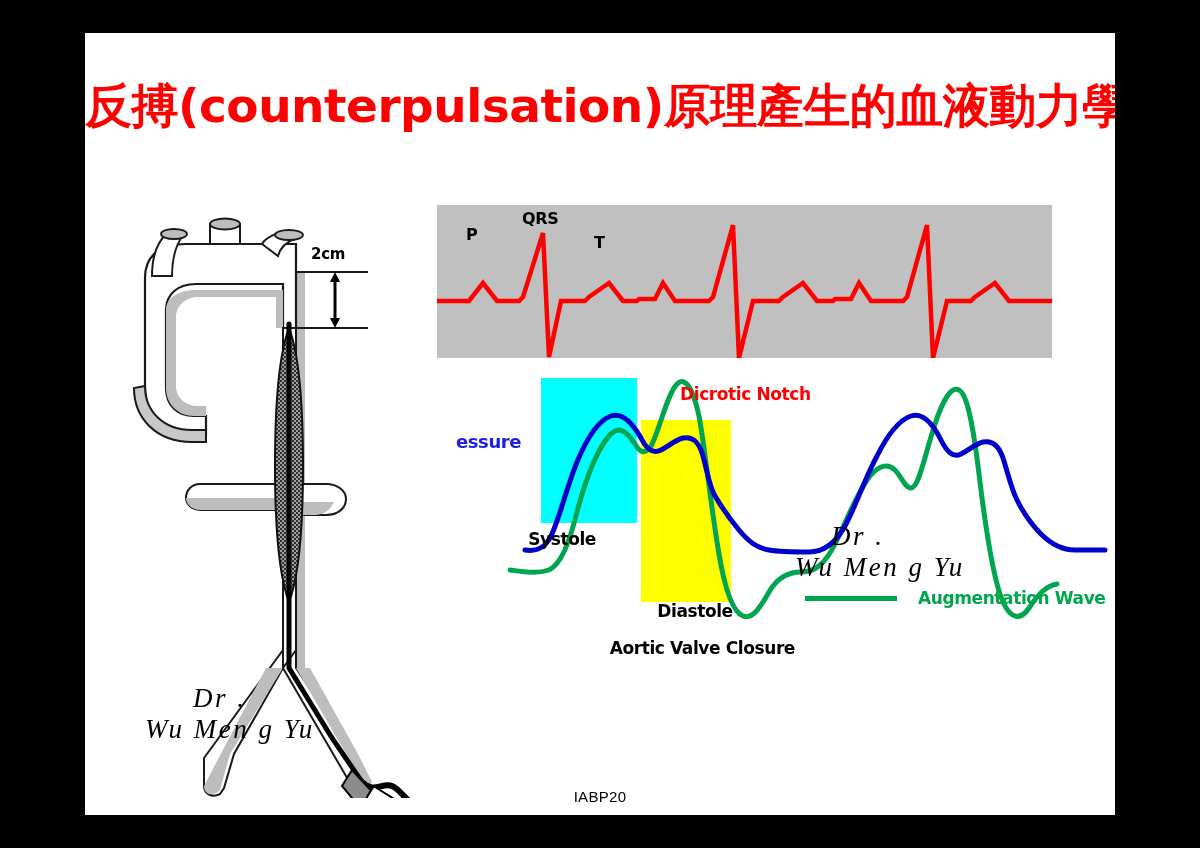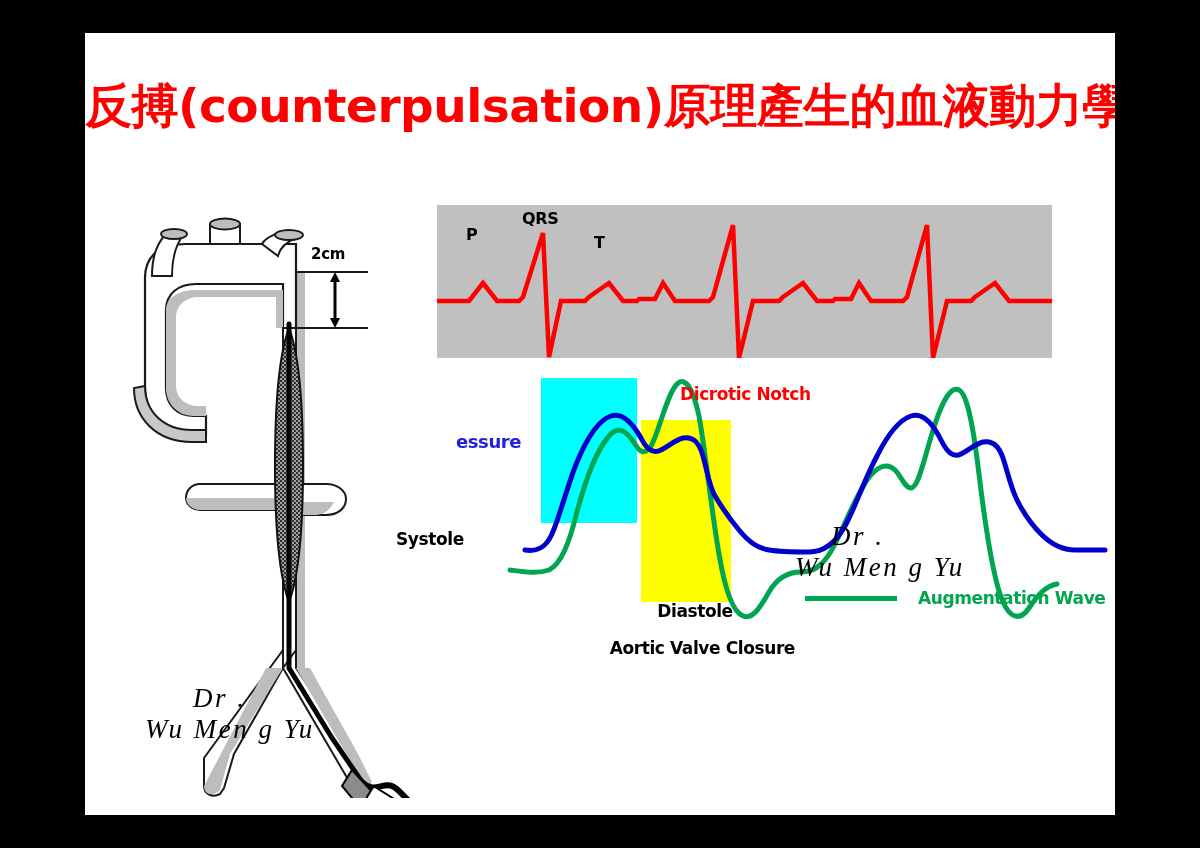--- a/index.html
+++ b/index.html
@@ -110,20 +110,21 @@
   #label-dicrotic {
     left: 595px;
     top: 351px;
     color: #FF0000;
     font-size: 17px;
   }
   #label-systole {
     left: 311px;
     top: 496px;
     width: 200px;
+    text-align: right;
     color: #000000;
     font-size: 17px;
   }
   #label-systole-sub {
     left: 291px;
     top: 517px;
     width: 260px;
     text-align: right;
     color: #000000;
     font-size: 17px;
@@ -362,15 +363,16 @@
 
     <div class="watermark" id="watermark-chart">
       <span class="wm-line1">Dr .</span>
       <span class="wm-line2">Wu Men g Yu</span>
     </div>
     <div class="watermark" id="watermark-aorta">
       <span class="wm-line1">Dr .</span>
       <span class="wm-line2">Wu Men g Yu</span>
     </div>
 
+    <div id="footer-text">IABP20</div>
 
   </div>
 </div>
 
 </body></html>

